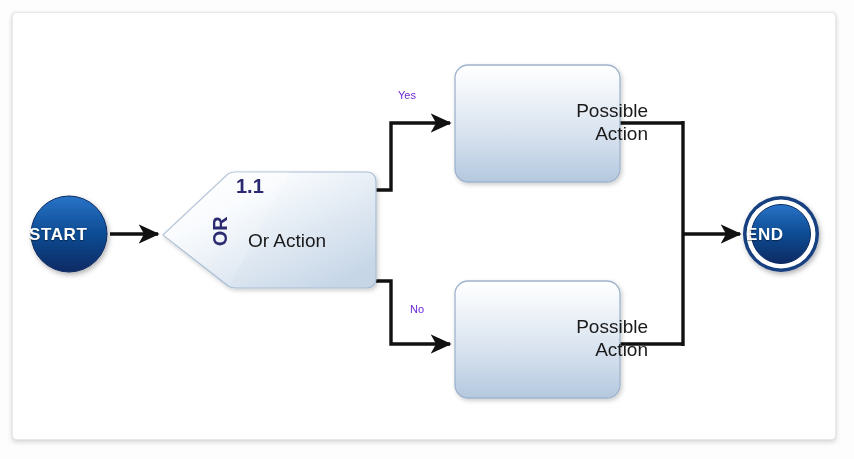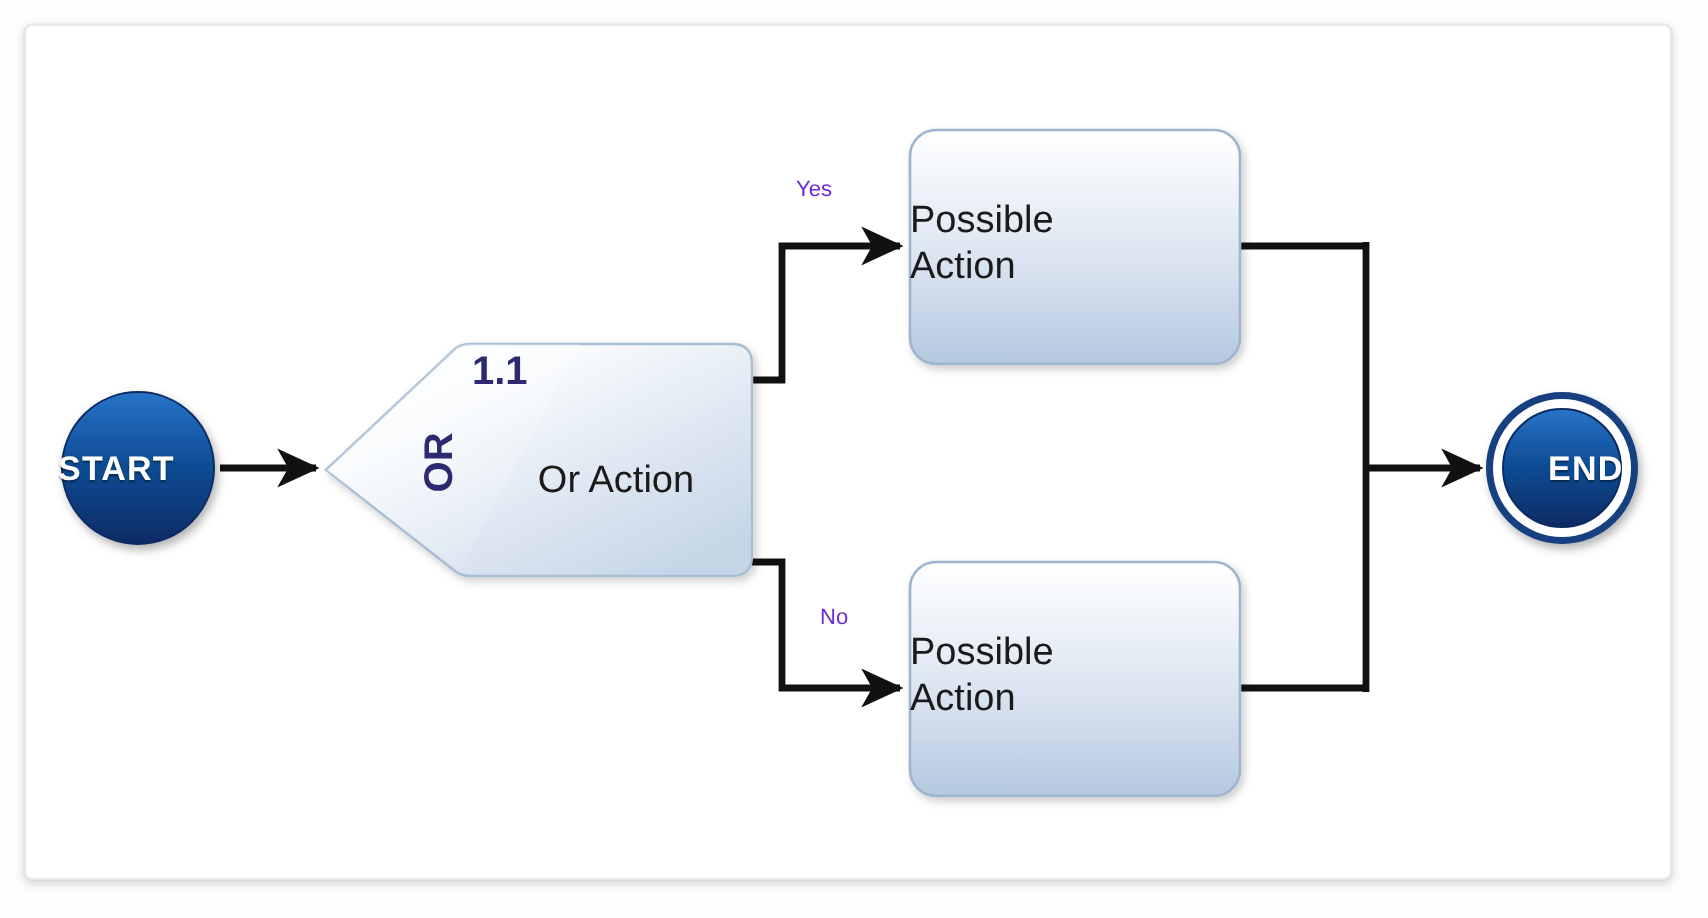--- a/index.html
+++ b/index.html
@@ -71,28 +71,28 @@
     color: #2b2a70;
     font-weight: bold;
     font-size: 20px;
     transform: rotate(-90deg);
     transform-origin: 50% 50%;
   }
 
   .action-text {
     color: #1a1a1a;
     font-size: 19px;
-    text-align: center;
   }
 
   .box-text {
     color: #1a1a1a;
     font-size: 19px;
-    text-align: left;
+    text-align: right;
     line-height: 1.22;
+    margin-left: 28px;
   }
 
   .branch-text {
     color: #6d28d9;
     font-size: 11px;
   }
 </style>
 </head>
 <body>
 
@@ -209,15 +209,15 @@
   <div class="lbl box-text" style="left:455px; top:99px; width:165px;">
     <div>Possible</div>
     <div>Action</div>
   </div>
 
   <div class="lbl box-text" style="left:455px; top:315px; width:165px;">
     <div>Possible</div>
     <div>Action</div>
   </div>
 
-  <div class="lbl terminal-text" style="left:774px; top:225px; width:80px;">END</div>
+  <div class="lbl terminal-text" style="left:746px; top:225px; width:80px;">END</div>
 
 </div>
 
 </body></html>

